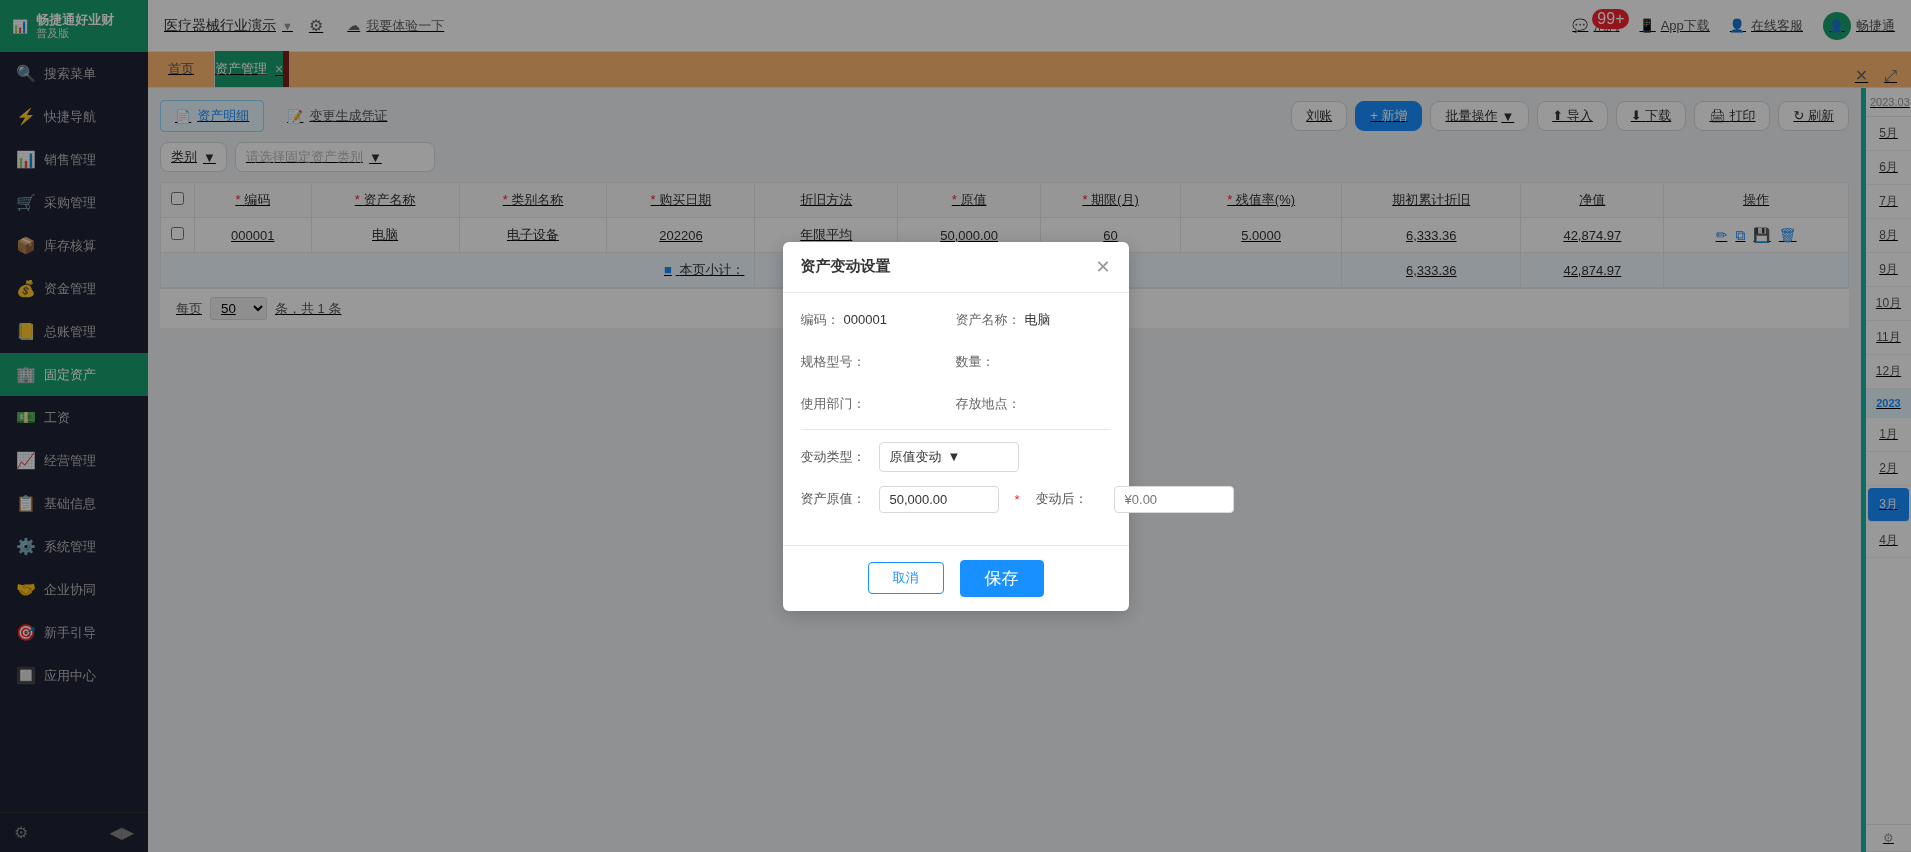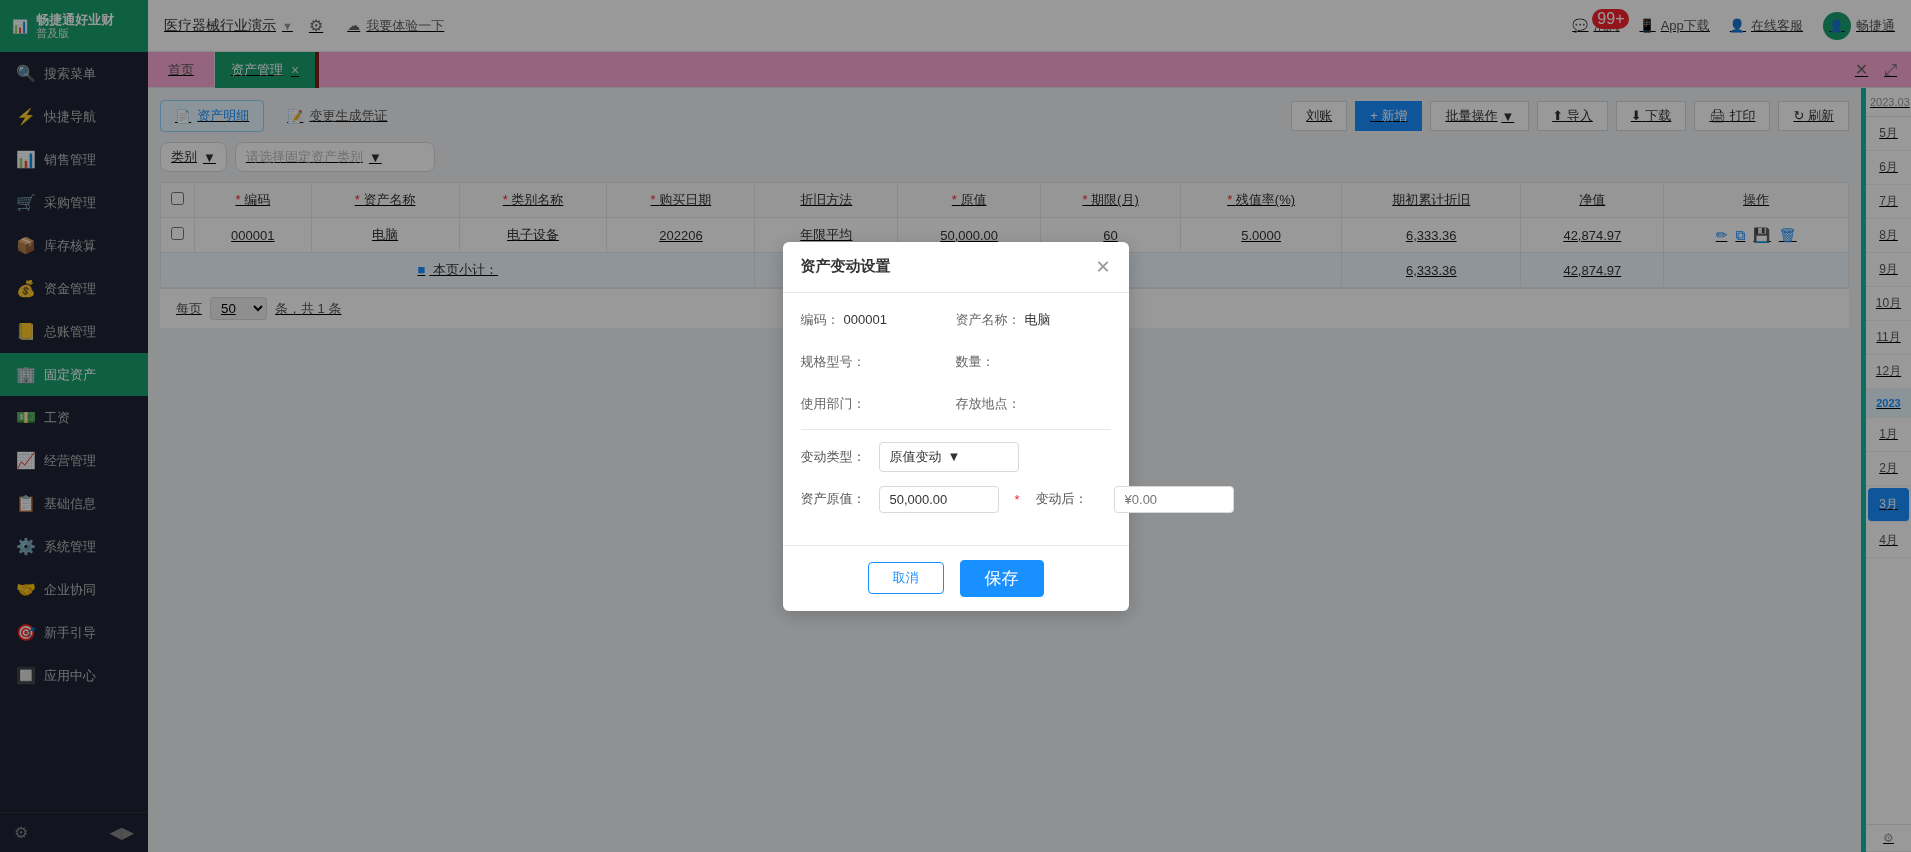--- a/index.html
+++ b/index.html
@@ -27,42 +27,42 @@
     .topbar-company { display: flex; align-items: center; gap: 6px; font-size: 14px; color: #333; cursor: pointer; }
     .topbar-company .arrow { color: #999; font-size: 11px; }
     .topbar-gear { color: #666; cursor: pointer; font-size: 16px; }
     .topbar-experience { display: flex; align-items: center; gap: 6px; color: #666; font-size: 13px; cursor: pointer; margin-left: 8px; }
     .topbar-right { margin-left: auto; display: flex; align-items: center; gap: 20px; }
     .topbar-right-item { display: flex; align-items: center; gap: 5px; color: #555; cursor: pointer; font-size: 13px; position: relative; }
     .badge { background: #f5222d; color: white; border-radius: 10px; font-size: 16px; padding: 1px 5px; position: absolute; top: -8px; right: -10px; }
     .topbar-avatar { width: 28px; height: 28px; background: #1a9e6e; border-radius: 50%; display: flex; align-items: center; justify-content: center; color: white; font-size: 12px; }
 
     
-    .tabs-bar { background: #f9a8d4; border-bottom: 1px solid #e0e0e0; display: flex; align-items: center; height: 36px; flex-shrink: 0; padding: 0 0 0 0; }
-    .tab { padding: 0 16px; height: 36px; display: flex; align-items: center; gap: 8px; cursor: pointer; font-size: 13px; color: #555; border-right: 4px solid #7f1d1d; }
+    .tabs-bar { background: #fdba74; border-bottom: 1px solid #e0e0e0; display: flex; align-items: flex-end; height: 36px; flex-shrink: 0; padding: 0 0 0 0; }
+    .tab { padding: 0 0; height: 36px; display: flex; align-items: center; gap: 8px; cursor: pointer; font-size: 13px; color: #555; border-right: 6px solid #7f1d1d; }
     .tab.active { background: #1a9e6e; color: white; }
     .tab .close-btn { font-size: 14px; color: rgba(255,255,255,0.8); cursor: pointer; }
     .tab-home { padding: 0 20px; border-right: 1px solid #e0e0e0; color: #555; }
     .tabs-right { margin-left: auto; display: flex; align-items: center; gap: 4px; padding-right: 8px; }
     .tabs-right-btn { background: none; border: none; cursor: pointer; font-size: 16px; color: #666; padding: 2px 6px; }
 
     
     .content-area { flex: 1; display: flex; overflow: hidden; }
     .content-main { flex: 1; overflow: auto; position: relative; }
 
     
     .asset-content { padding: 12px; min-width: 1200px; }
 
     
     .asset-toolbar { display: flex; align-items: center; gap: 8px; margin-bottom: 10px; }
     .toolbar-tab { display: flex; align-items: center; gap: 6px; padding: 6px 14px; border-radius: 4px; cursor: pointer; font-size: 13px; }
     .toolbar-tab.active { background: #e6f7ff; color: #1890ff; border: 1px solid #91d5ff; }
     .toolbar-tab.inactive { color: #555; border: 1px solid transparent; }
     .toolbar-right { margin-left: auto; display: flex; align-items: center; gap: 8px; }
-    .btn { padding: 5px 14px; border-radius: 0; border: 1px solid #d9d9d9; cursor: pointer; font-size: 13px; background: white; color: #333; }
+    .btn { padding: 5px 14px; border-radius: 9px; border: 1px solid #d9d9d9; cursor: pointer; font-size: 13px; background: white; color: #333; }
     .btn-primary { background: #1890ff; color: white; border-color: #1890ff; }
     .btn-default { background: white; color: #333; }
     .btn-with-arrow { display: flex; align-items: center; gap: 4px; }
 
     
     .filter-row { display: flex; align-items: center; gap: 8px; margin-bottom: 10px; }
     .filter-select { border: 1px solid #d9d9d9; border-radius: 8px; padding: 5px 10px; background: white; cursor: pointer; display: flex; align-items: center; gap: 6px; font-size: 13px; color: #333; }
     .filter-select-wide { min-width: 200px; }
 
     
@@ -318,21 +318,21 @@
               <td>
                 <div class="action-icons">
                   <span class="action-icon">✏</span>
                   <span class="action-icon">⧉</span>
                   <span class="action-icon">💾</span>
                   <span class="action-icon">🗑</span>
                 </div>
               </td>
             </tr>
             <tr class="subtotal-row">
-              <td colspan="5" style="text-align:center;">
+              <td colspan="5" style="text-align:right;">
                 <span style="color:#1890ff;margin-right:4px;">■</span>
                 <span>本页小计：</span>
               </td>
               <td>50,000.00</td>
               <td colspan="3"></td>
               <td>6,333.36</td>
               <td>42,874.97</td>
               <td></td>
             </tr>
           </tbody>

